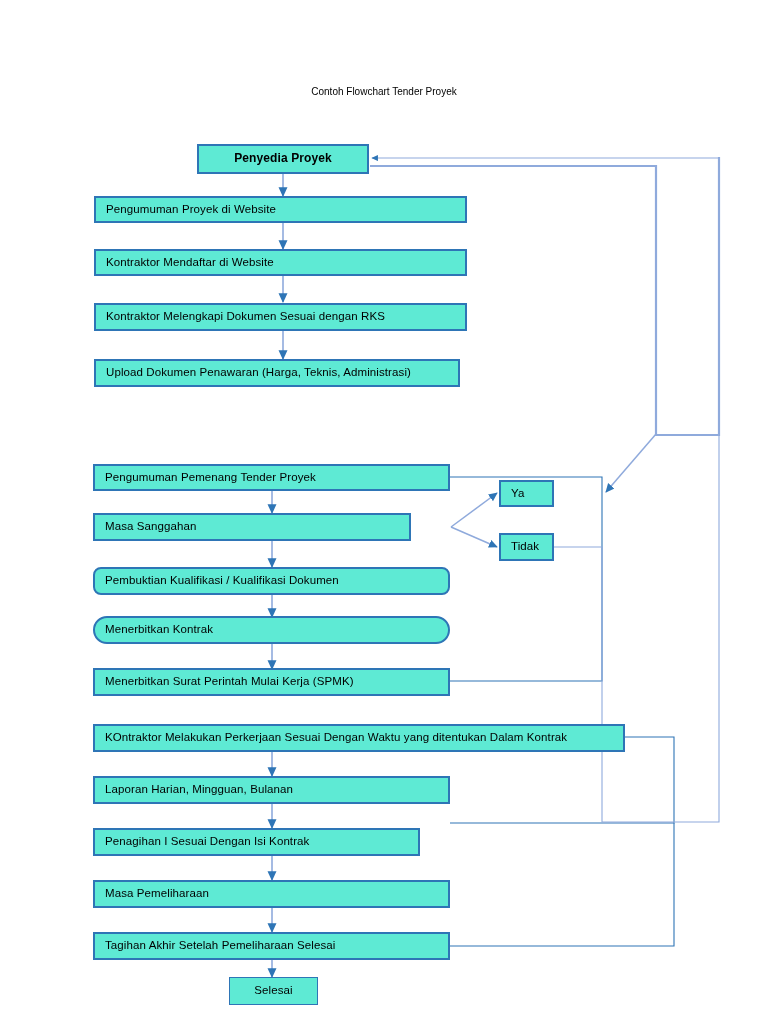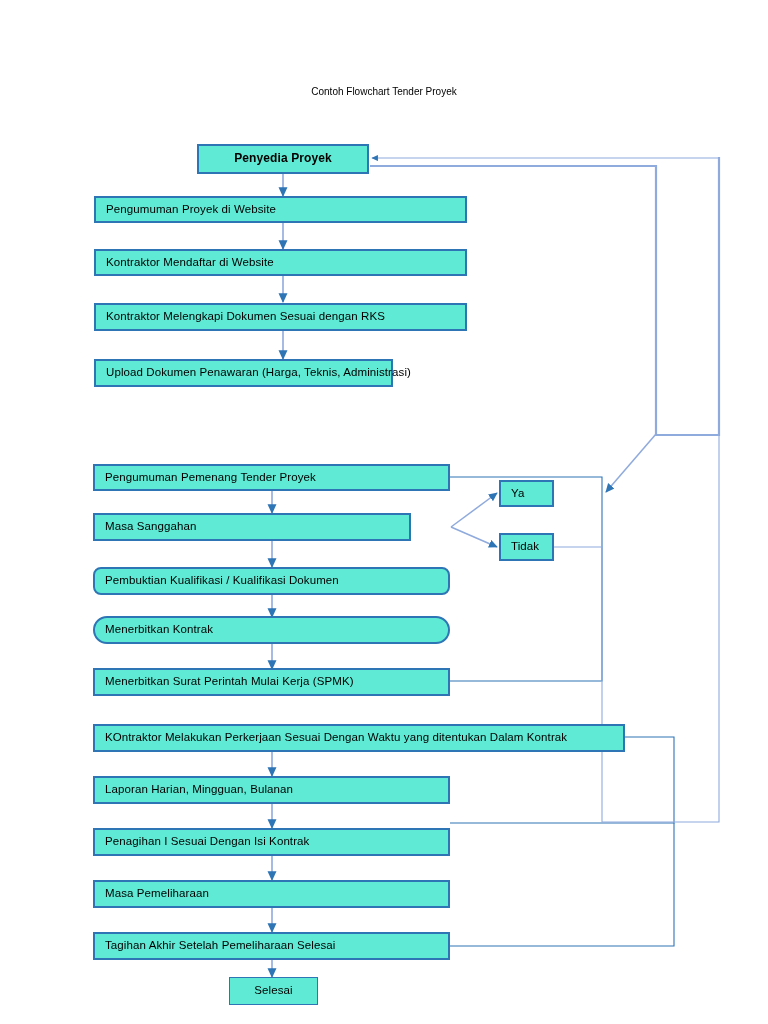--- a/index.html
+++ b/index.html
@@ -99,21 +99,21 @@
 
   <div class="node heavy" style="left:94px;top:196px;width:373px;height:27px;">
     <span class="txt">Pengumuman Proyek di Website</span>
   </div>
   <div class="node heavy" style="left:94px;top:249px;width:373px;height:27px;">
     <span class="txt">Kontraktor Mendaftar di Website</span>
   </div>
   <div class="node heavy" style="left:94px;top:303px;width:373px;height:28px;">
     <span class="txt">Kontraktor Melengkapi Dokumen Sesuai dengan RKS</span>
   </div>
-  <div class="node heavy" style="left:94px;top:359px;width:299px;height:28px;">
+  <div class="node heavy" style="left:94px;top:359px;width:366px;height:28px;">
     <span class="txt">Upload Dokumen Penawaran (Harga, Teknis, Administrasi)</span>
   </div>
 
   <div class="node heavy" style="left:93px;top:464px;width:357px;height:27px;">
     <span class="txt">Pengumuman Pemenang Tender Proyek</span>
   </div>
   <div class="node heavy" style="left:93px;top:513px;width:318px;height:28px;">
     <span class="txt">Masa Sanggahan</span>
   </div>
   <div class="node heavy" style="left:93px;top:567px;width:357px;height:28px;border-radius:8px;">
@@ -132,21 +132,21 @@
   <div class="node heavy" style="left:499px;top:533px;width:55px;height:28px;">
     <span class="txt">Tidak</span>
   </div>
 
   <div class="node heavy" style="left:93px;top:724px;width:532px;height:28px;">
     <span class="txt">KOntraktor Melakukan Perkerjaan Sesuai Dengan Waktu yang ditentukan Dalam Kontrak</span>
   </div>
   <div class="node heavy" style="left:93px;top:776px;width:357px;height:28px;">
     <span class="txt">Laporan Harian, Mingguan, Bulanan</span>
   </div>
-  <div class="node heavy" style="left:93px;top:828px;width:357px;height:28px;">
+  <div class="node heavy" style="left:93px;top:828px;width:327px;height:28px;">
     <span class="txt">Penagihan I Sesuai Dengan Isi Kontrak</span>
   </div>
   <div class="node heavy" style="left:93px;top:880px;width:357px;height:28px;">
     <span class="txt">Masa Pemeliharaan</span>
   </div>
   <div class="node heavy" style="left:93px;top:932px;width:357px;height:28px;">
     <span class="txt">Tagihan Akhir Setelah Pemeliharaan Selesai</span>
   </div>
 
   <div class="node center" style="left:229px;top:977px;width:89px;height:28px;border-width:1.5px;">

